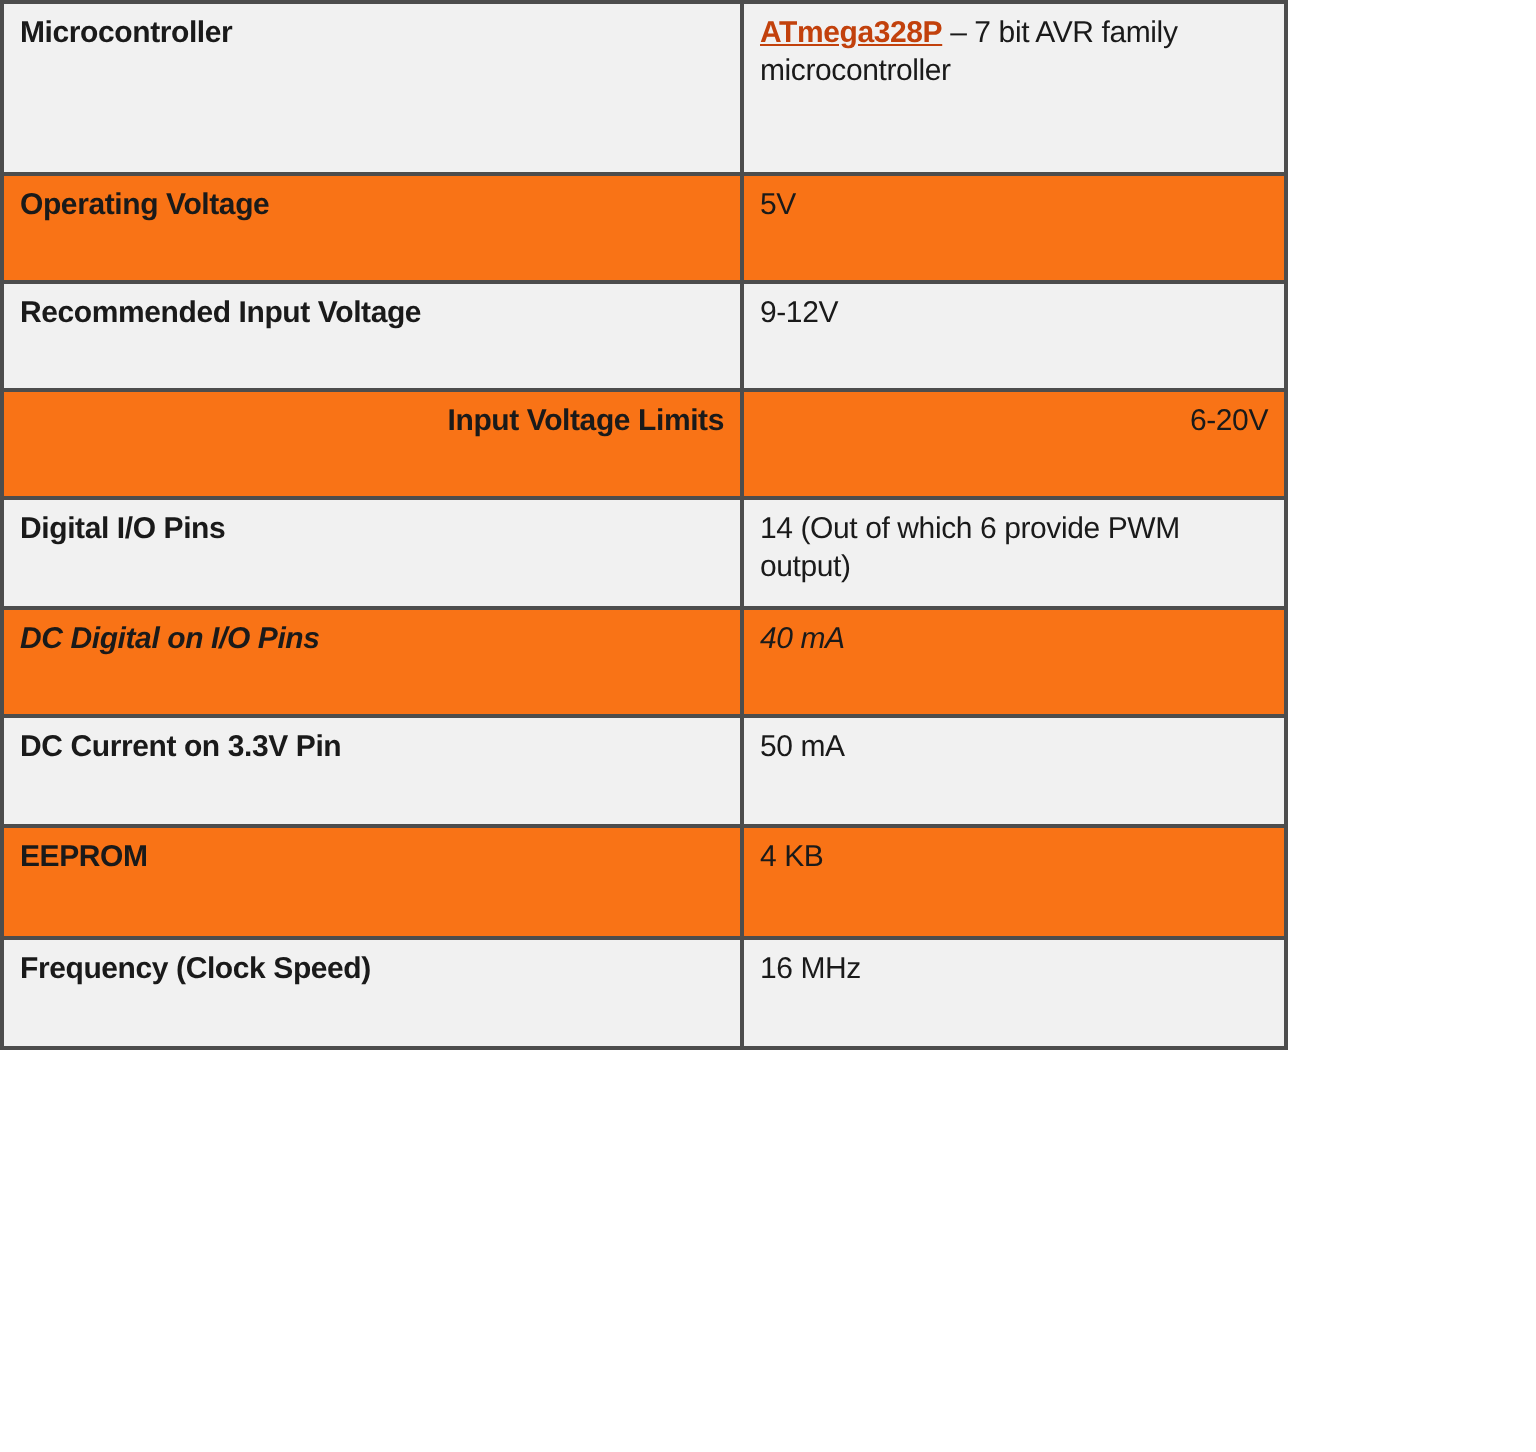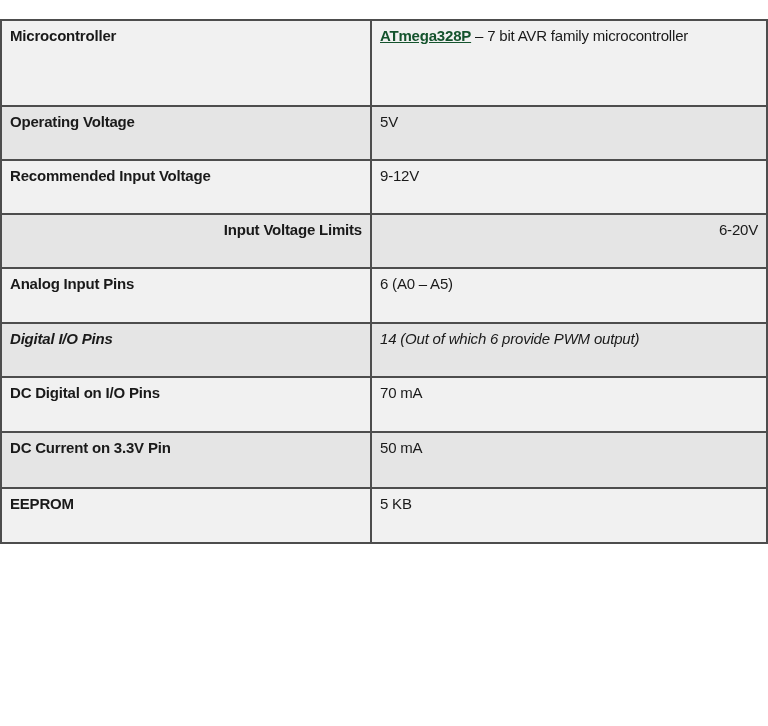--- a/index.html
+++ b/index.html
@@ -12,32 +12,31 @@
     font-family: "Liberation Sans", sans-serif;
   }
   .page {
     width: 768px;
     height: 726px;
     background: #ffffff;
   }
   table.spec-table {
     border-collapse: collapse;
     table-layout: fixed;
-    width: 768px;
-    margin-top: 19px;
+    width: 644px;
   }
   table.spec-table td {
     border: 2px solid #4d4d4d;
     vertical-align: top;
     padding: 6px 8px 0 8px;
     font-size: 15px;
     line-height: 1.25;
     letter-spacing: -0.2px;
     color: #1a1a1a;
-    background: #e5e5e5;
+    background: #f97316;
     overflow: hidden;
   }
   td.label-cell {
     width: 352px; 
     font-weight: bold;
     color: #000000;
   }
   td.value-cell {
     width: auto;
   }
@@ -52,21 +51,21 @@
   tr:nth-child(4)  { height: 54px; text-align: right; }
   tr:nth-child(5)  { height: 55px; }
   tr:nth-child(6)  { height: 54px; font-style: italic; }
   tr:nth-child(7)  { height: 55px; }
   tr:nth-child(8)  { height: 56px; }
   tr:nth-child(9)  { height: 55px; }
   tr:nth-child(10) { height: 52px; }
   tr:nth-child(11) { height: 55px; }
   tr:nth-child(12) { height: 60px; }
   a.chip-link {
-    color: #14532d;
+    color: #c2410c;
     font-weight: bold;
     text-decoration: underline;
   }
 </style>
 </head>
 <body>
 
 <div class="page">
   <table class="spec-table">
     <tbody>
@@ -80,34 +79,34 @@
       </tr>
       <tr>
         <td class="label-cell">Recommended Input Voltage</td>
         <td class="value-cell">9-12V</td>
       </tr>
       <tr>
         <td class="label-cell">Input Voltage Limits</td>
         <td class="value-cell">6-20V</td>
       </tr>
       <tr>
-        <td class="label-cell">Analog Input Pins</td>
-        <td class="value-cell">6 (A0 – A5)</td>
-      </tr>
-      <tr>
         <td class="label-cell">Digital I/O Pins</td>
         <td class="value-cell">14 (Out of which 6 provide PWM output)</td>
       </tr>
       <tr>
         <td class="label-cell">DC Digital on I/O Pins</td>
-        <td class="value-cell">70 mA</td>
+        <td class="value-cell">40 mA</td>
       </tr>
       <tr>
         <td class="label-cell">DC Current on 3.3V Pin</td>
         <td class="value-cell">50 mA</td>
       </tr>
       <tr>
         <td class="label-cell">EEPROM</td>
-        <td class="value-cell">5 KB</td>
+        <td class="value-cell">4 KB</td>
+      </tr>
+      <tr>
+        <td class="label-cell">Frequency (Clock Speed)</td>
+        <td class="value-cell">16 MHz</td>
       </tr>
     </tbody>
   </table>
 </div>
 
 </body></html>

